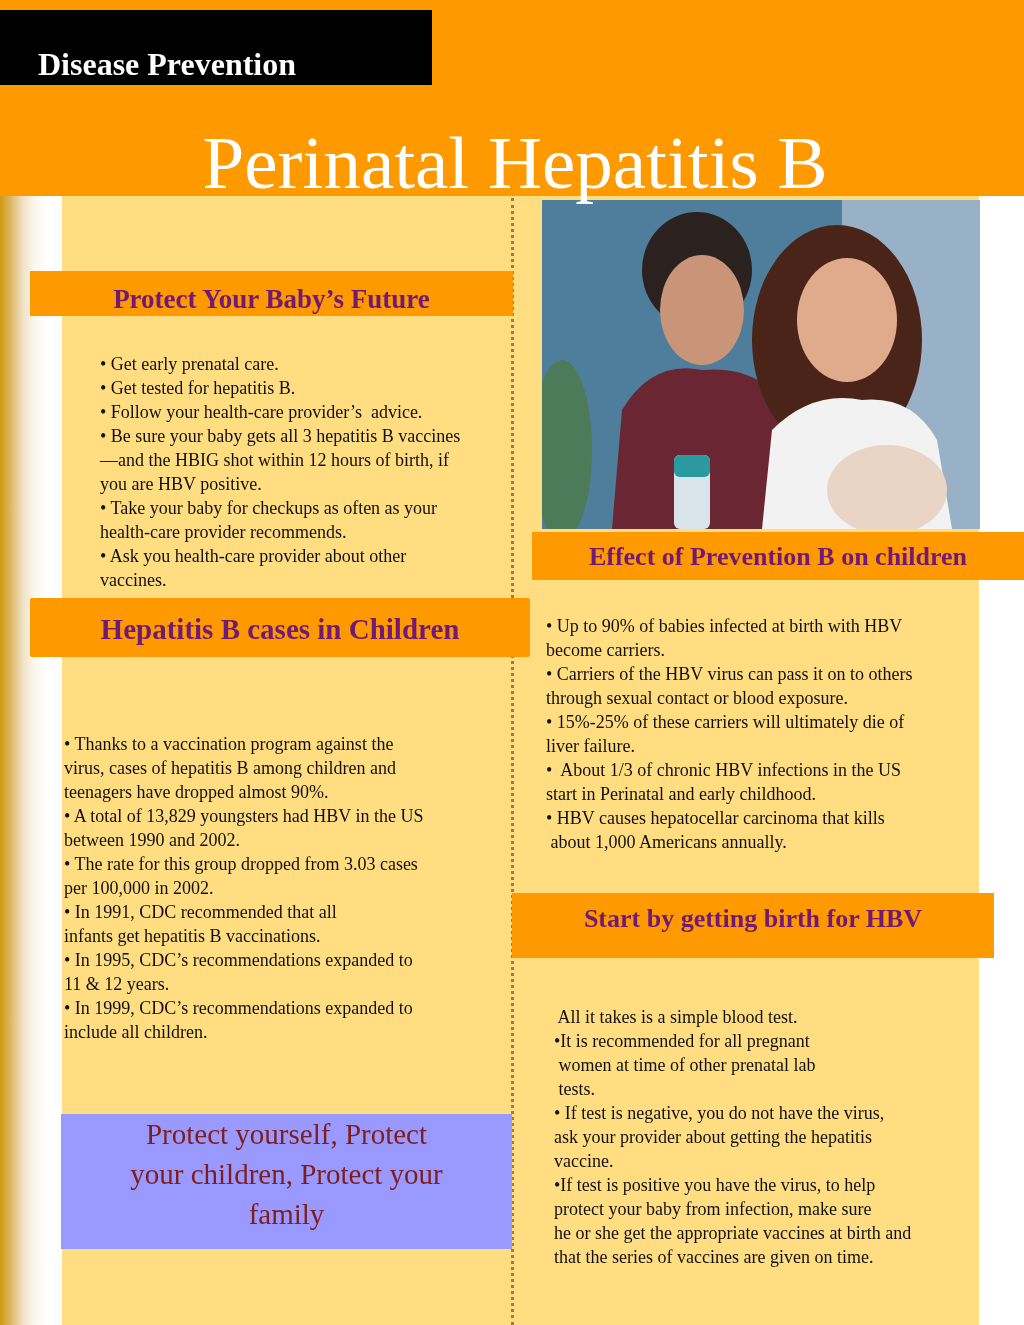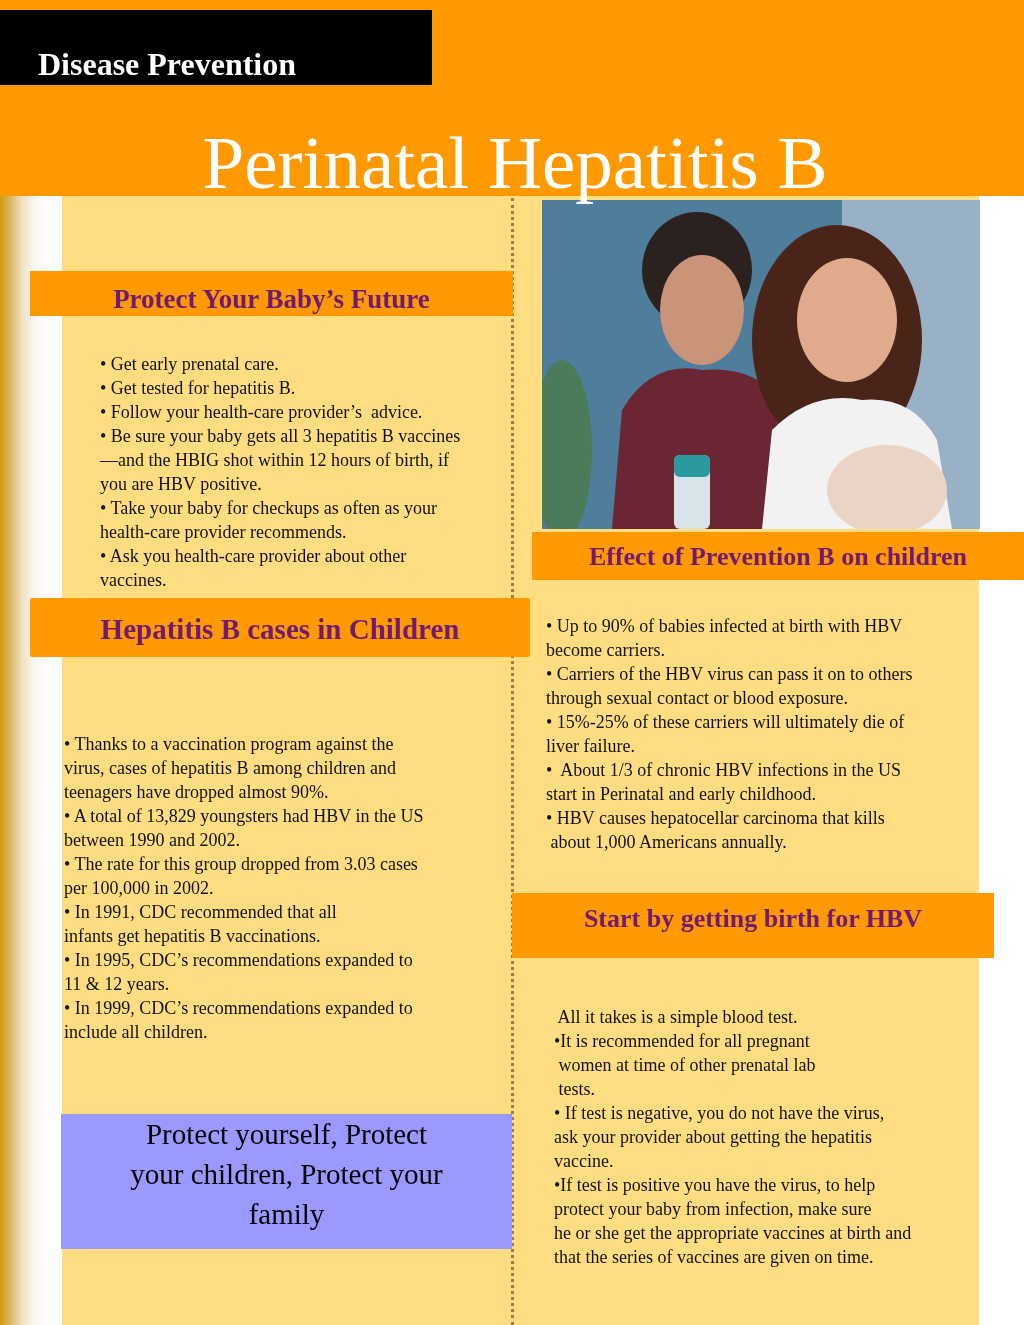--- a/index.html
+++ b/index.html
@@ -24,21 +24,21 @@
   .bar-cases { left: 30px; top: 598px; width: 500px; height: 59px; font-size: 29px; line-height: 62px; border-radius: 2px; }
   .bar-effect { left: 532px; top: 532px; width: 492px; height: 48px; font-size: 26px; line-height: 50px; }
   .bar-start { left: 512px; top: 893px; width: 482px; height: 65px; font-size: 26px; line-height: 52px; }
 
   .body-text { position: absolute; color: #111111; font-size: 18px; line-height: 24px; white-space: pre; }
   .text-protect { left: 100px; top: 352px; }
   .text-cases { left: 64px; top: 719px; margin-top: 13px; }
   .text-effect { left: 546px; top: 614px; }
   .text-start { left: 554px; top: 981px; margin-top: 24px; }
 
-  .slogan { position: absolute; left: 61px; top: 1114px; width: 451px; height: 135px; background: #9999ff; color: #000000;
+  .slogan { position: absolute; left: 61px; top: 1114px; width: 451px; height: 135px; background: #9999ff; color: #7f1d1d;
     font-size: 29px; line-height: 40px; text-align: center; padding-top: 0px; white-space: pre; font-family: Liberation Serif, serif; }
 </style>
 </head>
 <body>
 
 <div class="header-band"></div>
 <div class="category-tab">
   <div class="category-label">Disease Prevention</div>
 </div>
 

